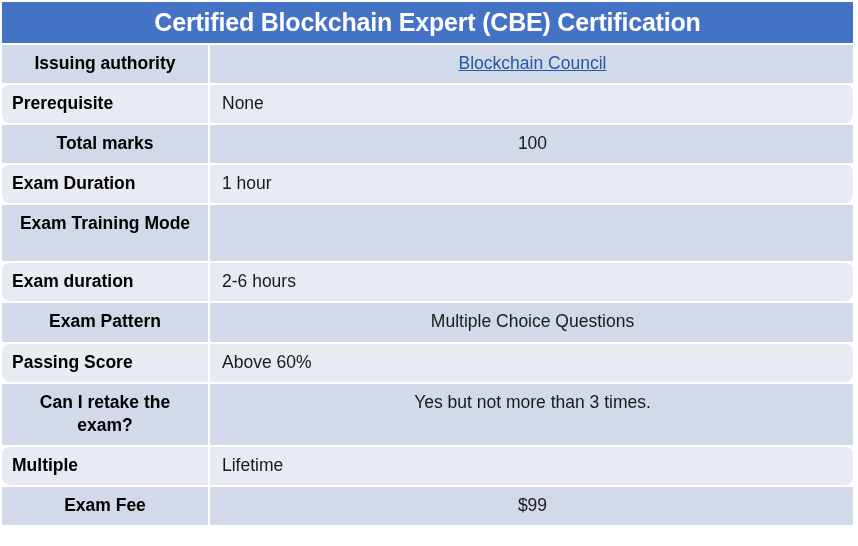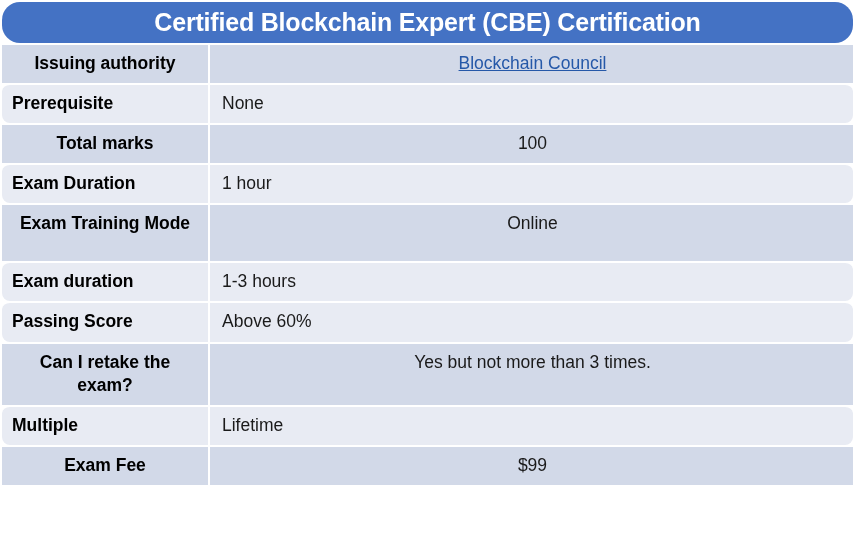--- a/index.html
+++ b/index.html
@@ -26,21 +26,20 @@
     background: #4472C4;
     color: #ffffff;
     font-size: 25px;
     font-weight: bold;
     text-align: center;
     height: 41px;
     line-height: 41px;
     letter-spacing: -0.2px;
     white-space: nowrap;
     overflow: hidden;
-    border-radius: 18px;
   }
 
   .row {
     display: flex;
     align-items: stretch;
     border-top: 2px solid #ffffff;
     box-sizing: border-box;
   }
   .row.shade-dark  { background: #D2D9E8; text-align: center; }
   .row.shade-light { background: #E8EBF3; border-radius: 8px; }
@@ -100,25 +99,28 @@
       <div class="row shade-dark">
         <div class="cell-label">Total marks</div>
         <div class="cell-value">100</div>
       </div>
       <div class="row shade-light">
         <div class="cell-label">Exam Duration</div>
         <div class="cell-value">1 hour</div>
       </div>
       <div class="row shade-dark">
         <div class="cell-label tall">Exam Training Mode</div>
-        <div class="cell-value tall">Online</div>
       </div>
       <div class="row shade-light">
         <div class="cell-label">Exam duration</div>
-        <div class="cell-value">1-3 hours</div>
+        <div class="cell-value">2-6 hours</div>
+      </div>
+      <div class="row shade-dark">
+        <div class="cell-label">Exam Pattern</div>
+        <div class="cell-value">Multiple Choice Questions</div>
       </div>
       <div class="row shade-light">
         <div class="cell-label">Passing Score</div>
         <div class="cell-value">Above 60%</div>
       </div>
       <div class="row shade-dark">
         <div class="cell-label tall">Can I retake the exam?</div>
         <div class="cell-value tall">Yes but not more than 3 times.</div>
       </div>
       <div class="row shade-light">

